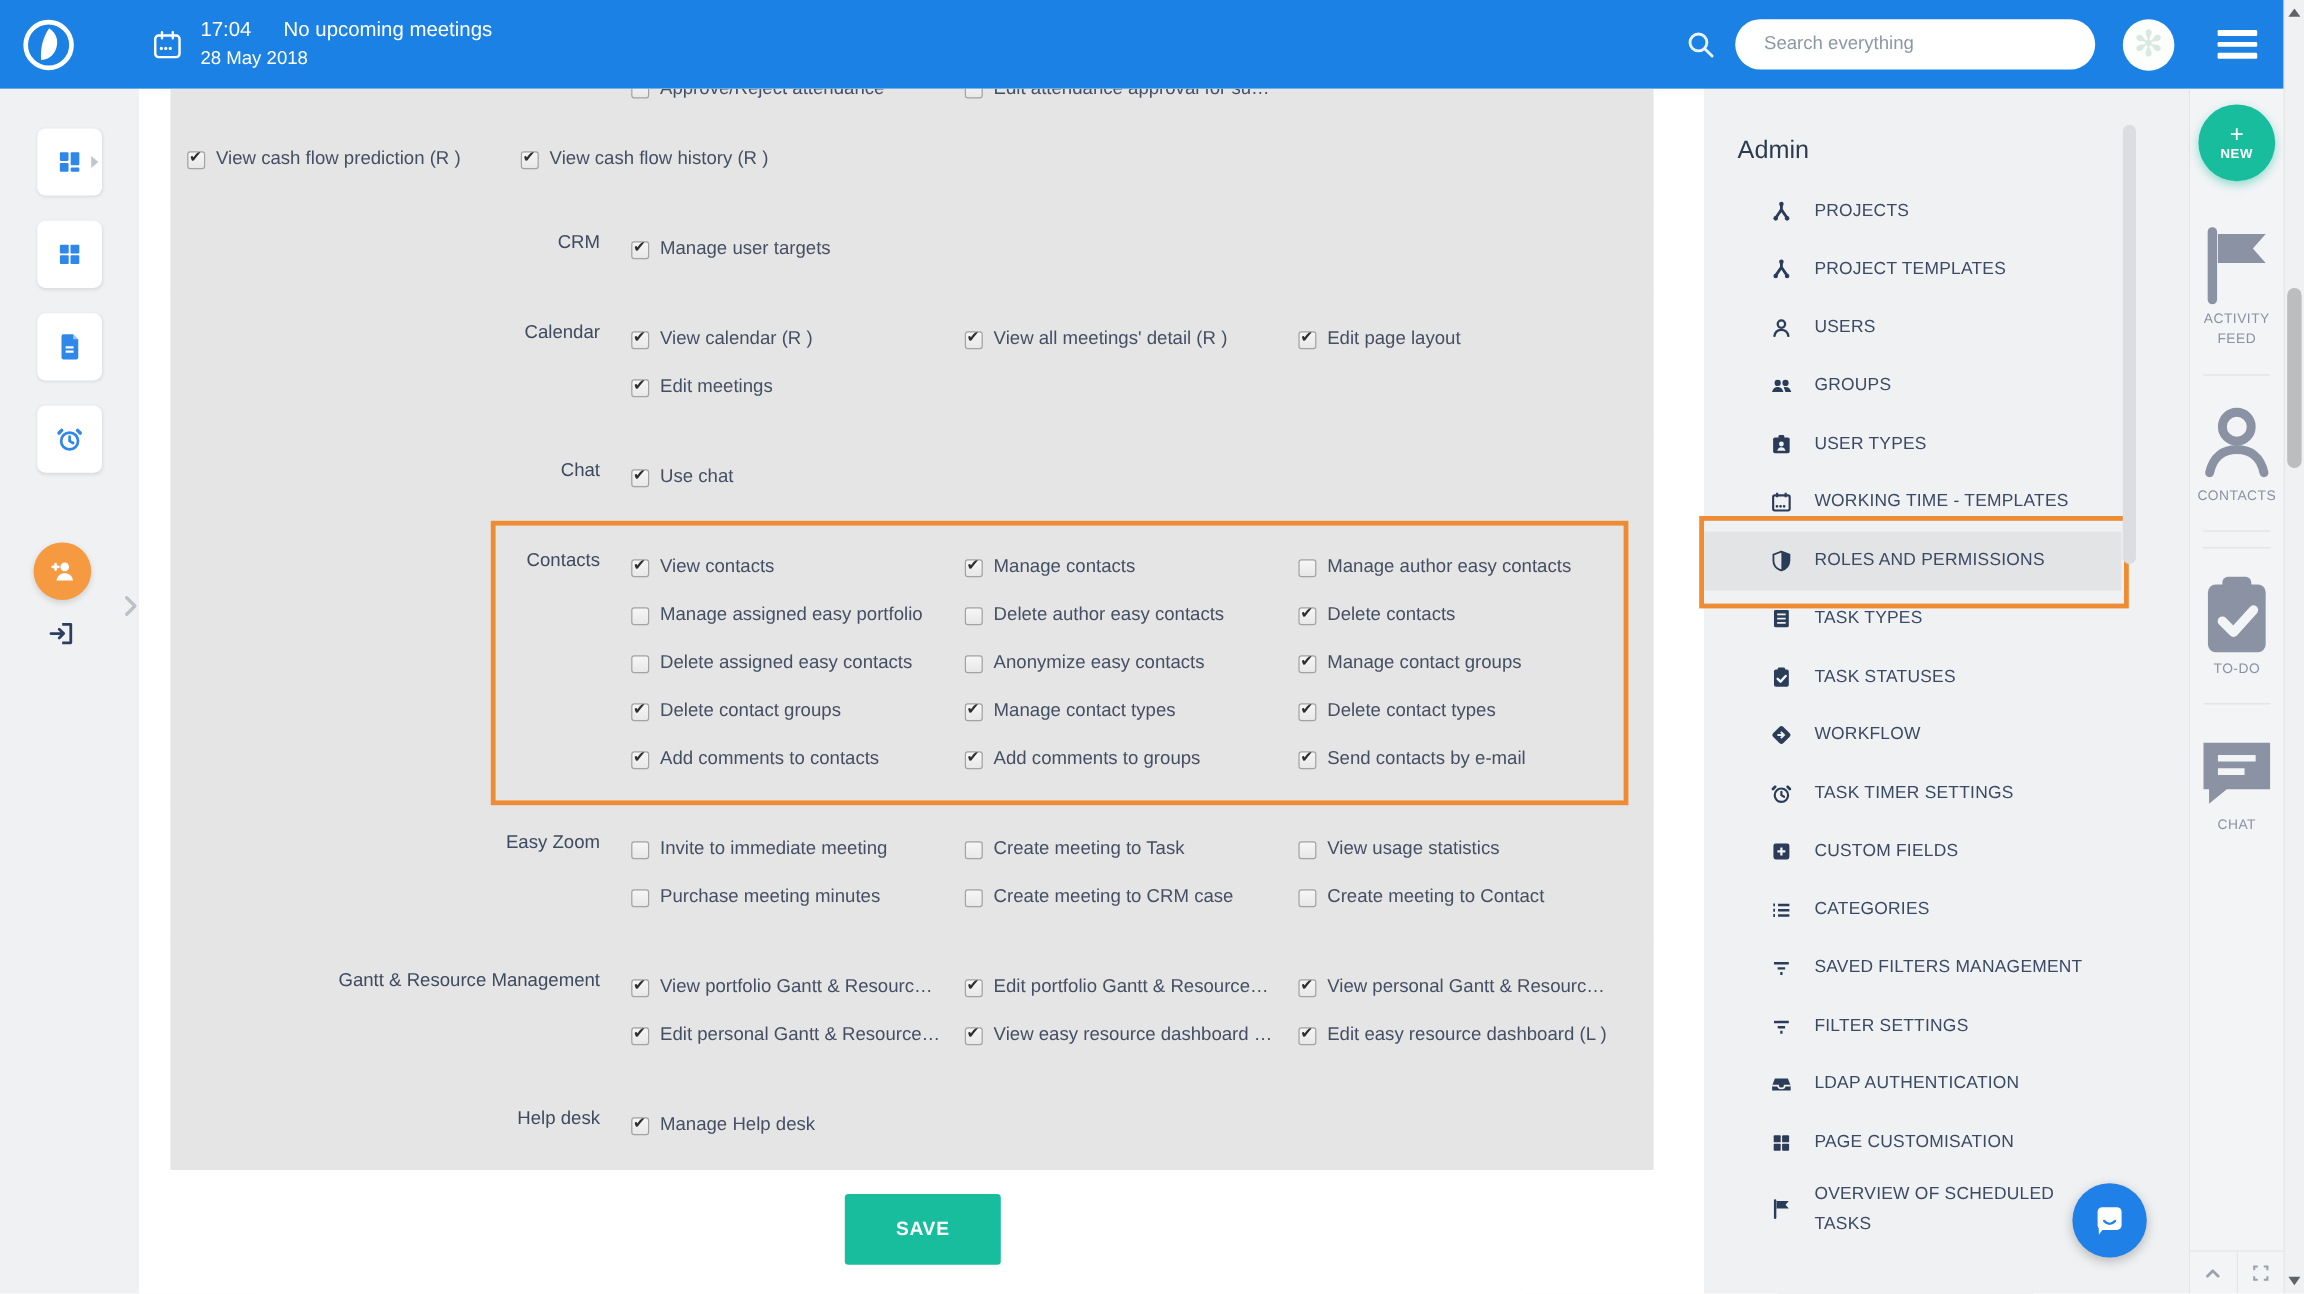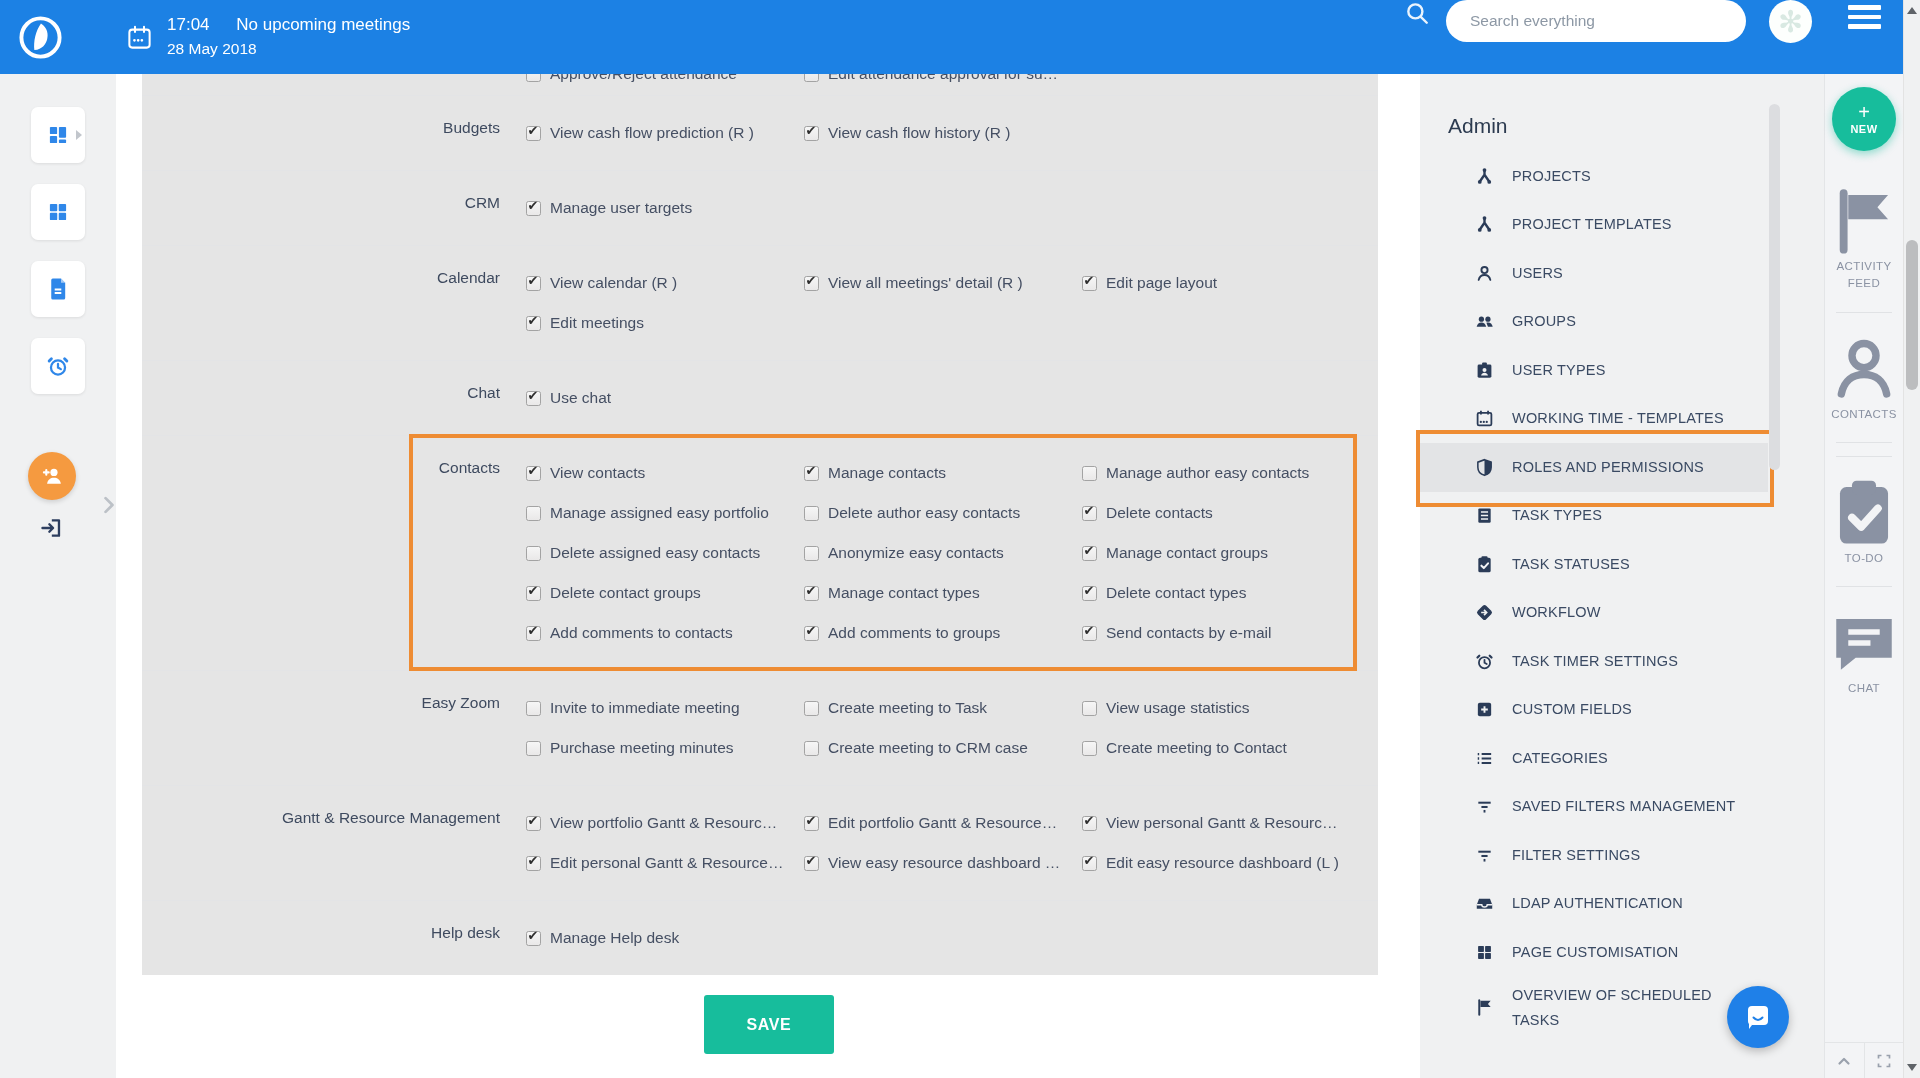--- a/index.html
+++ b/index.html
@@ -7,21 +7,21 @@
 
   
   .topbar { position:relative; height:74px; background:#1c81e4; display:flex; align-items:center; color:#fff; }
   .logo-wrap { width:80px; display:flex; justify-content:center; }
   .logo { width:47px; height:47px; }
   .cal-ic { width:27px; height:27px; margin-left:46px; margin-right:14px; }
   .head-meeting { line-height:1.45; }
   .head-line1 { font-size:17px; font-weight:normal; }
   .head-line1 .meet { margin-left:22px; }
   .head-line2 { font-size:15.5px; }
-  .head-right { position:absolute; right:0; top:0; height:74px; display:flex; }
+  .head-right { position:absolute; right:0; top:0; height:74px; display:flex; align-items:center; }
   .search-ic { width:26px; height:26px; margin-right:16px; color:#eaf4fd; }
   .search-pill { width:300px; height:42px; border-radius:21px; border:none; outline:none; background:#fff; padding:0 24px; font-size:15.5px; color:#3c4b66; font-family:inherit; }
   .search-pill::placeholder { color:#8d98a5; }
   .avatar { width:43px; height:43px; border-radius:50%; background:#fdfffd; margin-left:23px; display:flex; align-items:center; justify-content:center; color:#d9e9e2; font-size:30px; overflow:hidden; }
   .burger { width:33px; margin-left:36px; margin-right:39px; cursor:pointer; }
   .burger div { height:4.5px; background:#fff; margin:5px 0; border-radius:1px; }
 
   
   .app { display:flex; height:1004px; }
 
@@ -208,21 +208,20 @@
               <span class="cb" role="checkbox" aria-checked="false"></span>
               <span class="cbl">Approve/Reject attendance</span>
             </div>
             <div class="cell">
               <span class="cb" role="checkbox" aria-checked="false"></span>
               <span class="cbl">Edit attendance approval for su…</span>
             </div>
           </div>
         </div>
         <div class="sec">
-          <div class="cat">Budgets</div>
           <div class="grid">
             <div class="cell">
               <span class="cb on" role="checkbox" aria-checked="true"></span>
               <span class="cbl">View cash flow prediction (R )</span>
             </div>
             <div class="cell">
               <span class="cb on" role="checkbox" aria-checked="true"></span>
               <span class="cbl">View cash flow history (R )</span>
             </div>
           </div>

